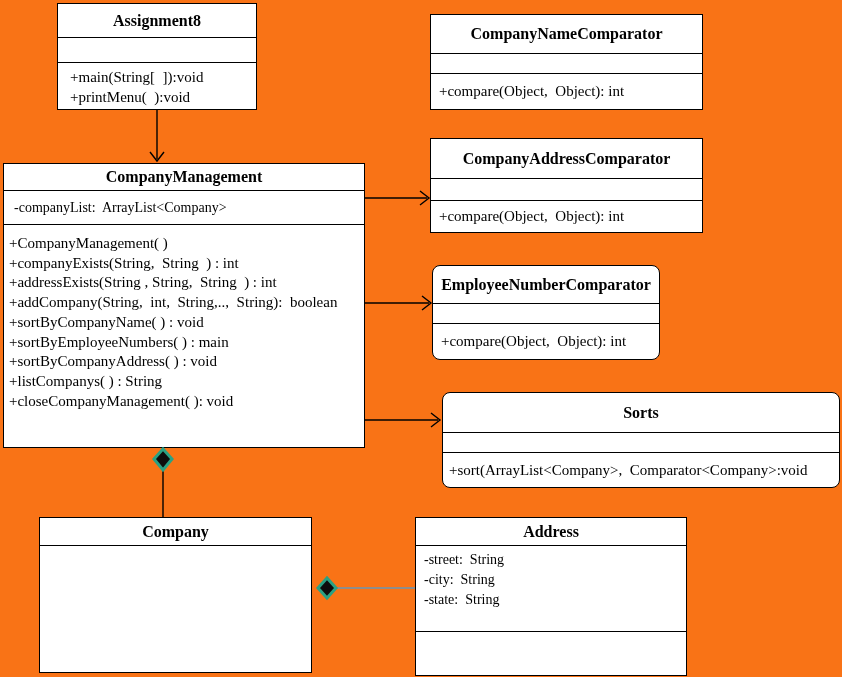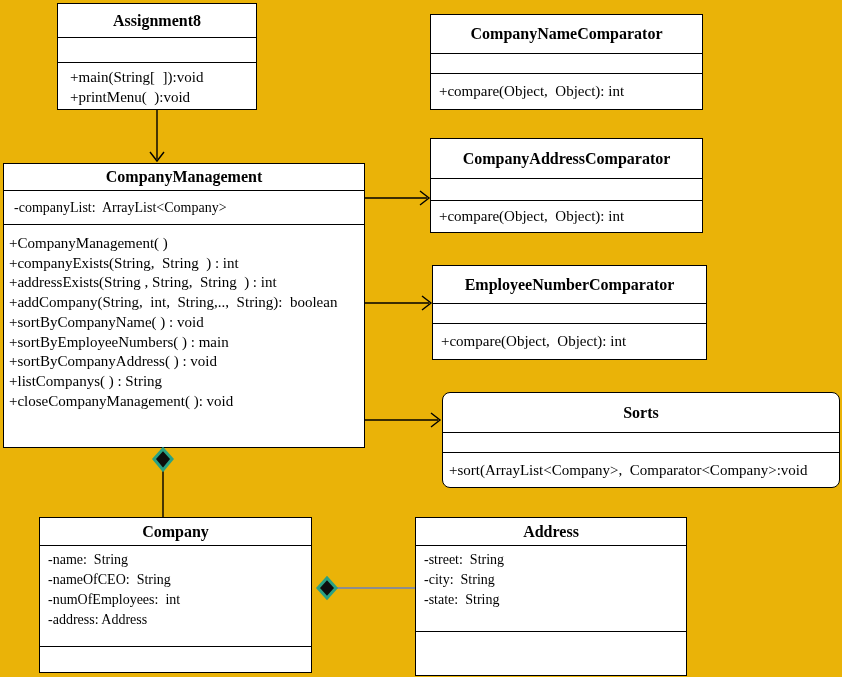--- a/index.html
+++ b/index.html
@@ -1,17 +1,17 @@
 <!DOCTYPE html>
 <html><head>
 <meta charset="utf-8">
 <style>
   html,body { margin:0; padding:0; background:#ffffff; }
   .canvas {
-    position:relative; width:842px; height:677px; background:#eab308;
+    position:relative; width:842px; height:677px; background:#f97316;
     font-family:"Liberation Serif", serif; color:#000;
     overflow:hidden;
   }
   .uml-class {
     position:absolute; border:1px solid #000; background:#fff;
     display:flex; flex-direction:column; box-sizing:border-box;
   }
   .uml-title {
     flex:0 0 auto; border-bottom:1px solid #000;
     font-weight:bold; font-size:16px;
@@ -73,44 +73,38 @@
   </div>
 
   <div class="uml-class" style="left:430px; top:138px; width:273px; height:95px;">
     <div class="uml-title" style="height:39px;">CompanyAddressComparator</div>
     <div class="uml-attrs" style="height:21px;"></div>
     <div class="uml-methods center-v" style="padding-left:8px;">
       <div class="uml-line">+compare(Object,  Object): int</div>
     </div>
   </div>
 
-  <div class="uml-class" style="left:432px; top:265px; width:275px; height:95px;">
+  <div class="uml-class" style="left:432px; top:265px; width:228px; height:95px;border-radius:8px;">
     <div class="uml-title" style="height:37px;">EmployeeNumberComparator</div>
     <div class="uml-attrs" style="height:19px;"></div>
     <div class="uml-methods center-v" style="padding-left:8px;">
       <div class="uml-line">+compare(Object,  Object): int</div>
     </div>
   </div>
 
   <div class="uml-class" style="left:442px; top:392px; width:398px; height:96px;border-radius:8px;">
     <div class="uml-title" style="height:39px;">Sorts</div>
     <div class="uml-attrs" style="height:19px;"></div>
     <div class="uml-methods center-v" style="padding-left:6px;">
       <div class="uml-line">+sort(ArrayList&lt;Company&gt;,  Comparator&lt;Company&gt;:void</div>
     </div>
   </div>
 
   <div class="uml-class" style="left:39px; top:517px; width:273px; height:156px;">
     <div class="uml-title" style="height:27px;">Company</div>
-    <div class="uml-attrs" style="height:96px; padding:4px 0 0 8px; line-height:20px;">
-      <div class="uml-line">-name:  String</div>
-      <div class="uml-line">-nameOfCEO:  String</div>
-      <div class="uml-line">-numOfEmployees:  int</div>
-      <div class="uml-line">-address: Address</div>
-    </div>
     <div class="uml-methods"></div>
   </div>
 
   <div class="uml-class" style="left:415px; top:517px; width:272px; height:159px;">
     <div class="uml-title" style="height:27px;">Address</div>
     <div class="uml-attrs" style="height:81px; padding:4px 0 0 8px; line-height:20px;">
       <div class="uml-line">-street:  String</div>
       <div class="uml-line">-city:  String</div>
       <div class="uml-line">-state:  String</div>
     </div>

